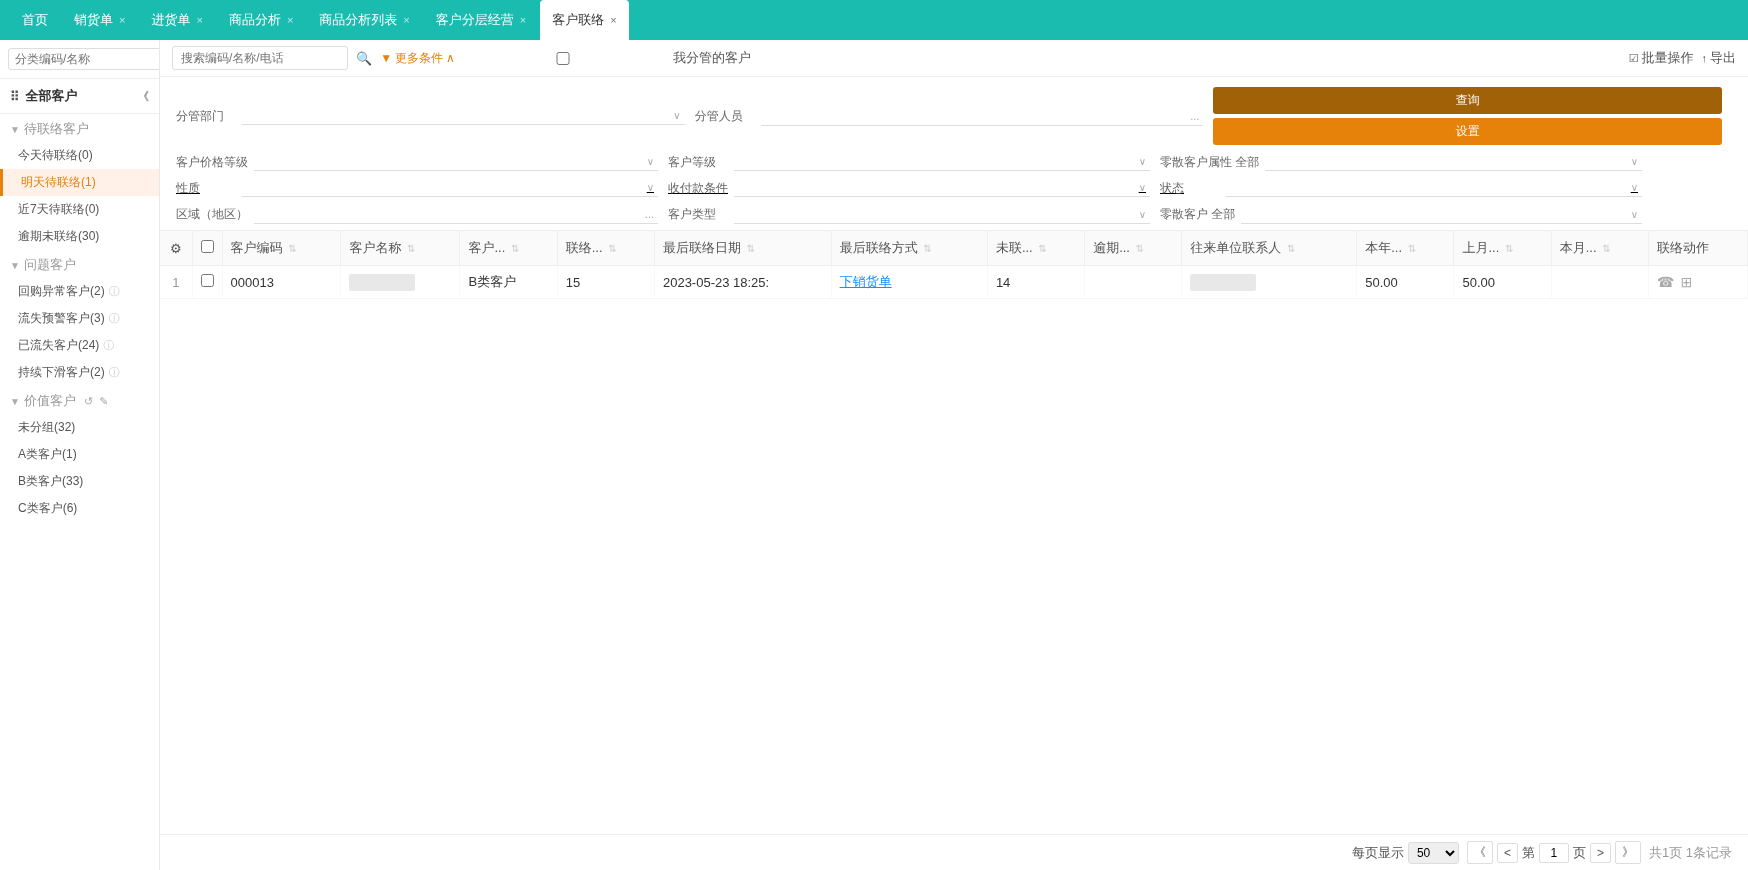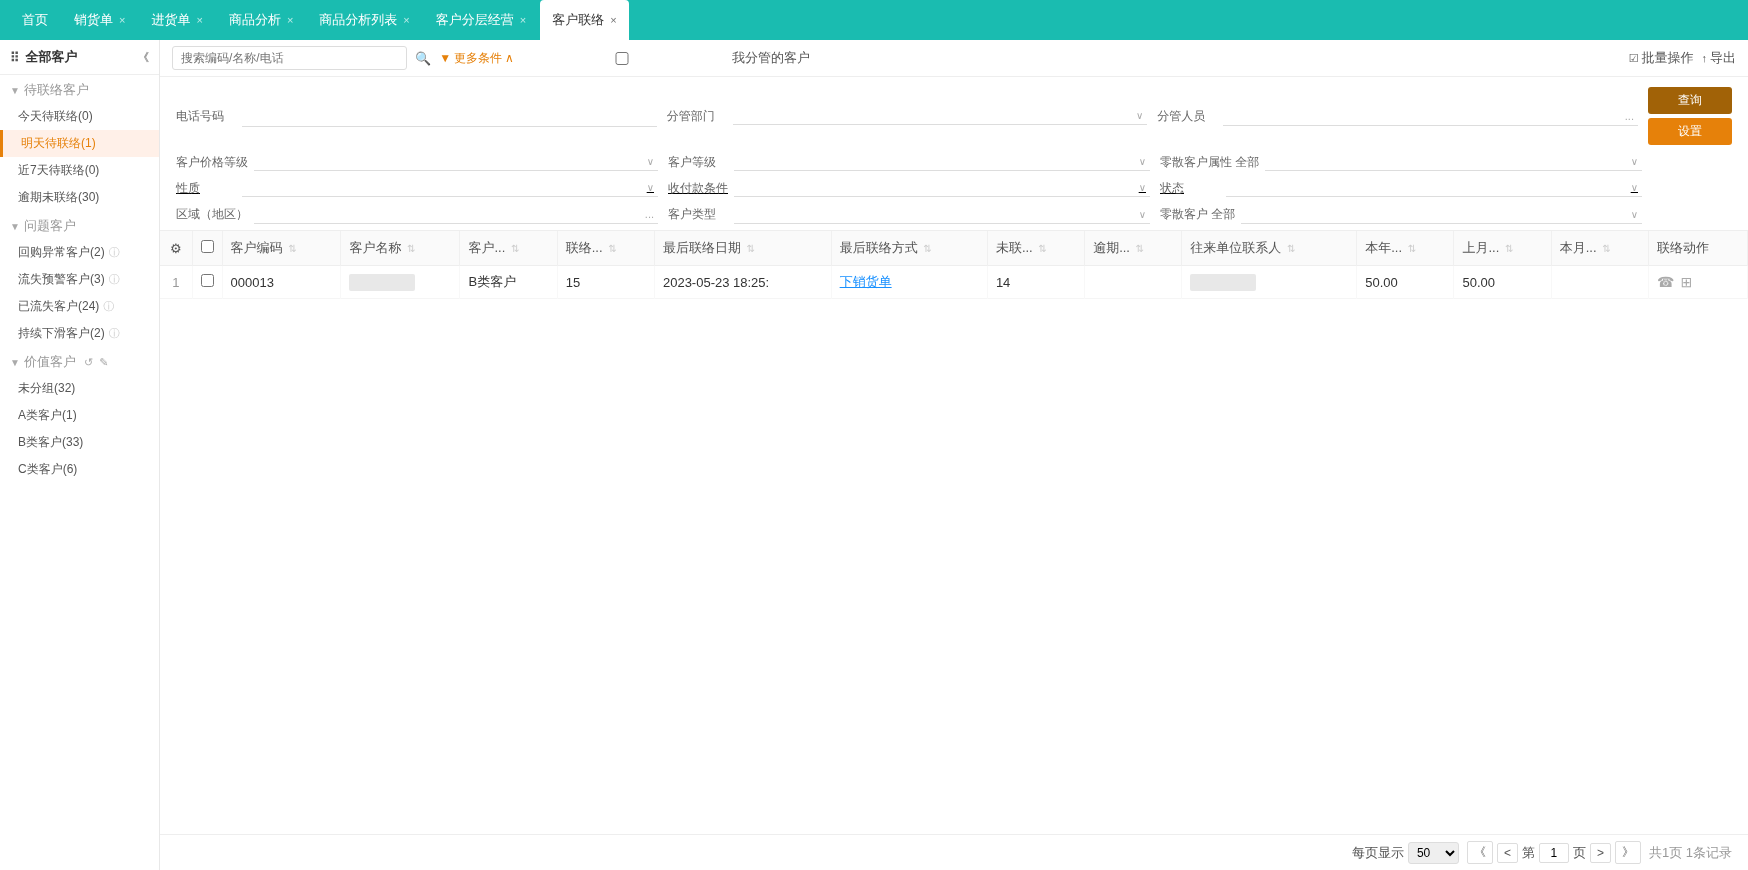--- a/index.html
+++ b/index.html
@@ -343,20 +343,24 @@
   </div>
   <div class="nav-item active">
     <span>客户联络</span>
     <span class="close-x">×</span>
   </div>
 </nav>
 
 <div class="main-layout">
 
   <aside class="sidebar">
+    <div class="sidebar-search">
+      <input type="text" placeholder="分类编码/名称" style="">
+
+    </div>
     <div class="sidebar-all">
       <span class="dots">⠿</span>
       <span>全部客户</span>
       <span class="collapse-icon">《</span>
     </div>
 
     <div class="sidebar-section-title">
       <span class="arrow">▼</span>
       <span>待联络客户</span>
     </div>
@@ -382,21 +386,21 @@
     </div>
     <div class="sidebar-item">未分组(32)</div>
     <div class="sidebar-item">A类客户(1)</div>
     <div class="sidebar-item">B类客户(33)</div>
     <div class="sidebar-item">C类客户(6)</div>
   </aside>
 
   <div class="content-area">
 
     <div class="filter-bar">
-      <input type="text" style="width: 235px; border: 1px solid rgb(221, 221, 221); border-radius: 3px; padding: 4px 8px; font-size: 12px; outline: none;" placeholder="搜索编码/名称/电话">
+      <input type="text" style="width: 176px; border: 1px solid rgb(221, 221, 221); border-radius: 3px; padding: 4px 8px; font-size: 12px; outline: none;" placeholder="搜索编码/名称/电话">
       <span class="filter-search-icon" style="color:#1abcb0;">🔍</span>
       <span class="more-conditions">
         <span style="color:#e6810a;font-size:12px;">▼</span>
         <span style="color:#e6810a;font-size:12px;">更多条件</span>
         <span style="color:#e6810a;font-size:12px;">∧</span>
       </span>
       <span class="my-customers">
         <input type="checkbox" style="cursor: pointer;">
         <span>我分管的客户</span>
       </span>
@@ -408,24 +412,20 @@
         <span class="export-btn">
           <span style="font-size:11px;">↑</span>
           <span>导出</span>
         </span>
       </div>
     </div>
 
     <div class="filter-area">
 
       <div style="display:grid;grid-template-columns:1fr 1fr 1fr auto;gap:10px;margin-bottom:8px;align-items:center;">
-        <div class="fa-cell">
-          <span class="fa-label">电话号码</span>
-          <input type="text" class="filter-input" style="">
-        </div>
         <div class="fa-cell">
           <span class="fa-label">分管部门</span>
           <div class="fa-control">
               <span>∨</span>
             </div>
         </div>
         <div class="fa-cell">
           <span class="fa-label">分管人员</span>
           <div style="flex:1;border-bottom:1px solid #ddd;padding:3px 4px;display:flex;justify-content:flex-end;cursor:pointer;">
             <span style="color:#aaa;font-size:11px;">...</span>

